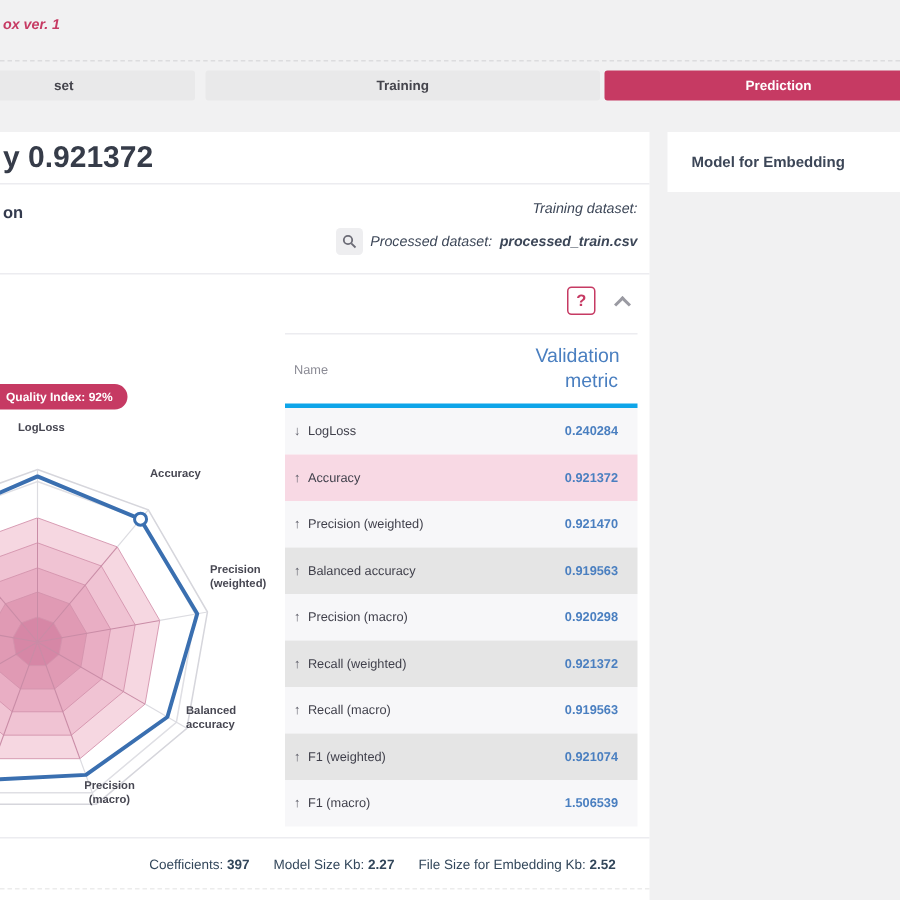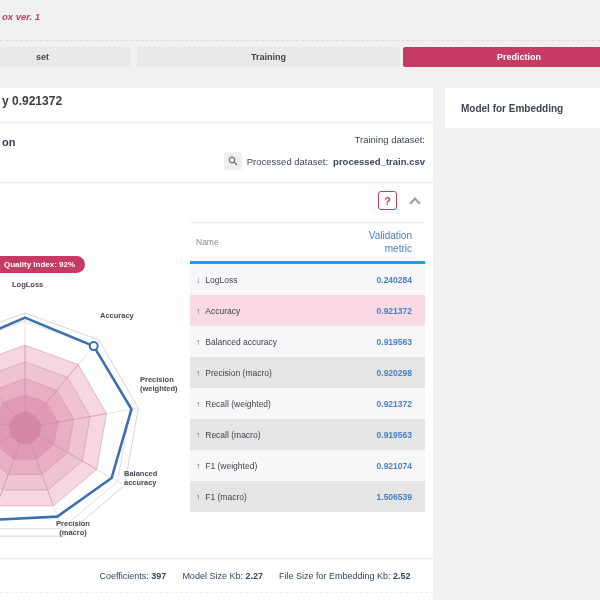--- a/index.html
+++ b/index.html
@@ -10,39 +10,39 @@
   .project-label { position:absolute; left:2px; top:11px; font-size:9.5px; font-weight:700; color:#c63a63;font-style:italic; }
   .top-divider { position:absolute; left:0; top:40px; width:600px; border-top:1px dashed #dcdcde; }
 
   .tabs { position:absolute; left:0; top:47px; width:640px; height:20px; }
   .tab { position:absolute; height:20px; background:#e9e9ea; border-radius:2px; display:flex; align-items:center; justify-content:center; font-size:9px; font-weight:700; color:#45454d; cursor:pointer; }
   .tab.active { background:#c63a63; color:#ffffff; }
 
   .main-card { position:absolute; left:0; top:88px; width:433px; height:512px; background:#ffffff; }
   .right-card { position:absolute; left:445px; top:88px; width:170px; height:40px; background:#ffffff; display:flex; align-items:center; padding-left:16px; font-size:10px; font-weight:700; color:#3c4657; }
 
-  .page-title { position:absolute; left:2px; top:6px; font-size:12px; font-weight:700; color:#363c49; }
+  .page-title { position:absolute; left:2px; top:6px; font-size:20px; font-weight:700; color:#363c49; }
   .title-divider { position:absolute; left:0; top:34px; width:433px; border-top:1px solid #ececf0; }
   .section-fragment { position:absolute; left:2px; top:48px; font-size:11px; font-weight:700; color:#343b4e; }
 
   .dataset-block { position:absolute; right:8px; top:46px; text-align:right; font-size:9.5px; color:#3c4657; }
-  .dataset-line { margin-bottom:7px; display:flex; justify-content:flex-end; align-items:center; gap:5px; }
+  .dataset-line { margin-bottom:7px; display:flex; justify-content:flex-end; align-items:center; gap:5px;font-style:italic; }
   .dataset-line b { font-weight:700; }
   .search-btn { width:18px; height:18px; background:#eeeef0; border:none; border-radius:3px; display:inline-flex; align-items:center; justify-content:center; cursor:pointer; }
 
   .header-divider { position:absolute; left:0; top:94px; width:433px; border-top:1px solid #ececf0; }
 
   .toolbar { position:absolute; right:14px; top:103px; display:flex; align-items:center; gap:14px; }
   .help-btn { width:19px; height:19px; background:#ffffff; border:1.5px solid #c63a63; border-radius:3px; color:#c63a63; font-size:11px; font-weight:700; display:flex; align-items:center; justify-content:center; cursor:pointer; }
   .chevron-up { width:8px; height:8px; border-left:2px solid #9a9aa2; border-top:2px solid #9a9aa2; transform:rotate(45deg); margin-top:4px; cursor:pointer; }
 
   .metric-table { position:absolute; left:190px; top:134px; width:235px; }
   .metric-header { display:flex; justify-content:space-between; align-items:center; border-top:1px solid #ececf0; border-bottom:3px solid #0ea5e9; padding:6px 13px 6px 6px; min-height:40px; }
   .col-name { font-size:8.5px; color:#8b8b95; }
-  .col-metric { font-size:10px; color:#4a7fc0; width:55px; text-align:right; line-height:1.3; cursor:pointer; }
+  .col-metric { font-size:13px; color:#4a7fc0; width:55px; text-align:right; line-height:1.3; cursor:pointer; }
   .metric-row { display:flex; justify-content:space-between; align-items:center; height:31px; padding:0 13px 0 6px; background:#e5e5e5; }
   .metric-row:nth-child(odd) { background:#f7f7f9; }
   .metric-row.highlight { background:#f8d9e4; }
   .row-name { font-size:8.5px; color:#3f3f4a; }
   .row-arrow { color:#5a5a66; margin-right:5px; font-size:8.5px; }
   .row-value { font-size:8.5px; font-weight:700; color:#4a7fc0; }
 
   .chart-area { position:absolute; left:0; top:137px; width:190px; height:340px;padding-left:42px; }
   .quality-badge { position:absolute; left:-12px; top:31px; height:17px; background:#c63a63; color:#ffffff; font-size:8px; font-weight:700; border-radius:9px; display:flex; align-items:center; padding:0 10px 0 16px; white-space:nowrap; }
   .radar-svg { position:absolute; left:0; top:0; width:190px; height:340px; }
@@ -146,20 +146,24 @@
       <div id="table-body">
           <div class="metric-row">
             <span class="row-name"><span class="row-arrow">↓</span>LogLoss</span>
             <span class="row-value">0.240284</span>
           </div>
           <div class="metric-row highlight">
             <span class="row-name"><span class="row-arrow">↑</span>Accuracy</span>
             <span class="row-value">0.921372</span>
           </div>
           <div class="metric-row">
+            <span class="row-name"><span class="row-arrow">↑</span>Precision (weighted)</span>
+            <span class="row-value">0.921470</span>
+          </div>
+          <div class="metric-row">
             <span class="row-name"><span class="row-arrow">↑</span>Balanced accuracy</span>
             <span class="row-value">0.919563</span>
           </div>
           <div class="metric-row">
             <span class="row-name"><span class="row-arrow">↑</span>Precision (macro)</span>
             <span class="row-value">0.920298</span>
           </div>
           <div class="metric-row">
             <span class="row-name"><span class="row-arrow">↑</span>Recall (weighted)</span>
             <span class="row-value">0.921372</span>

